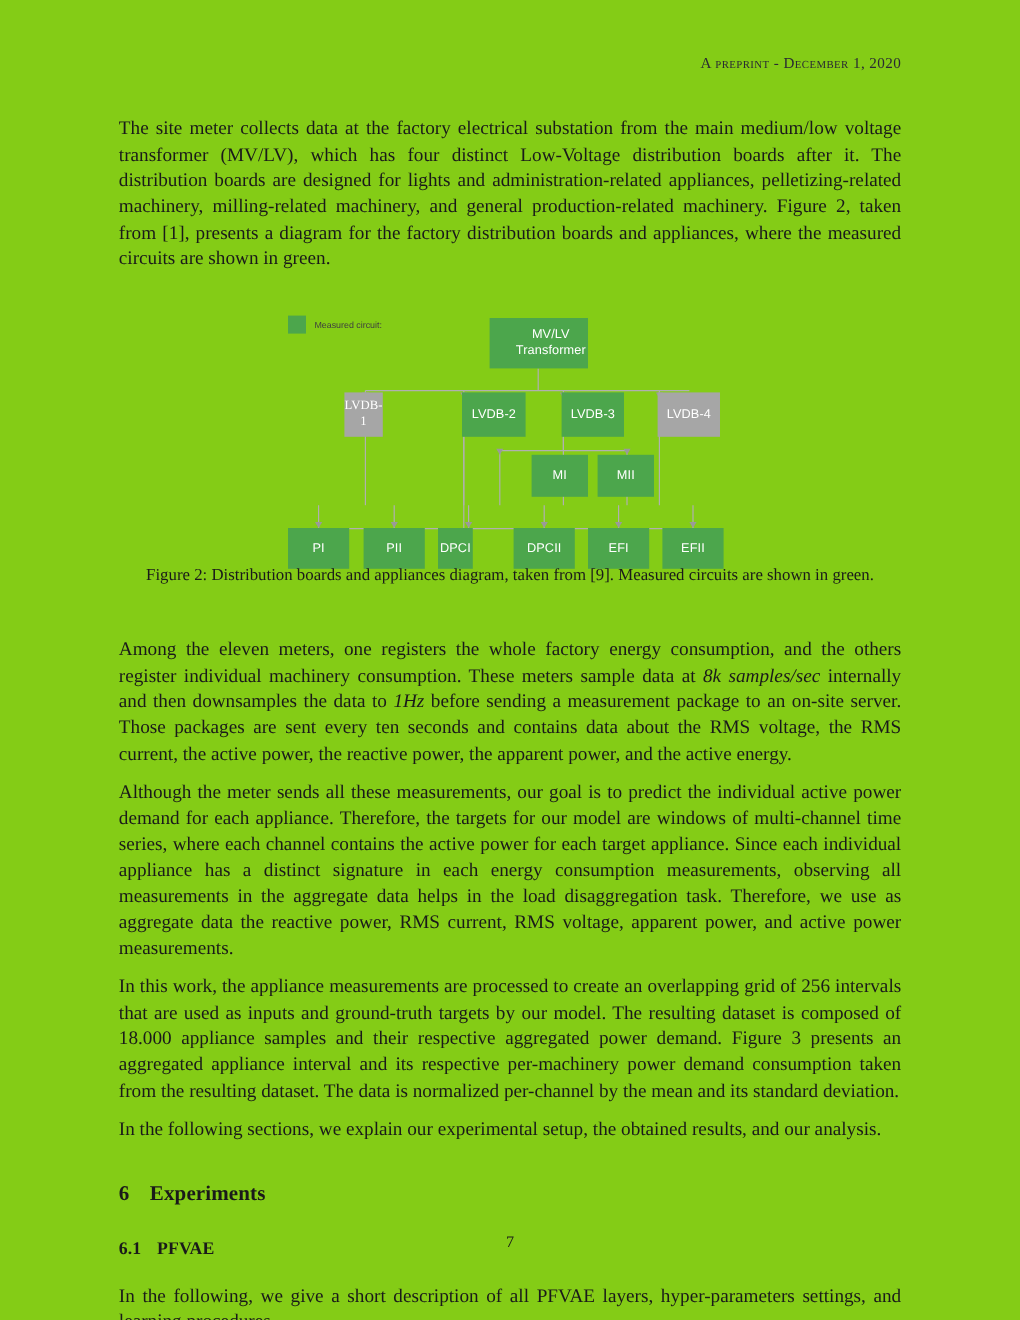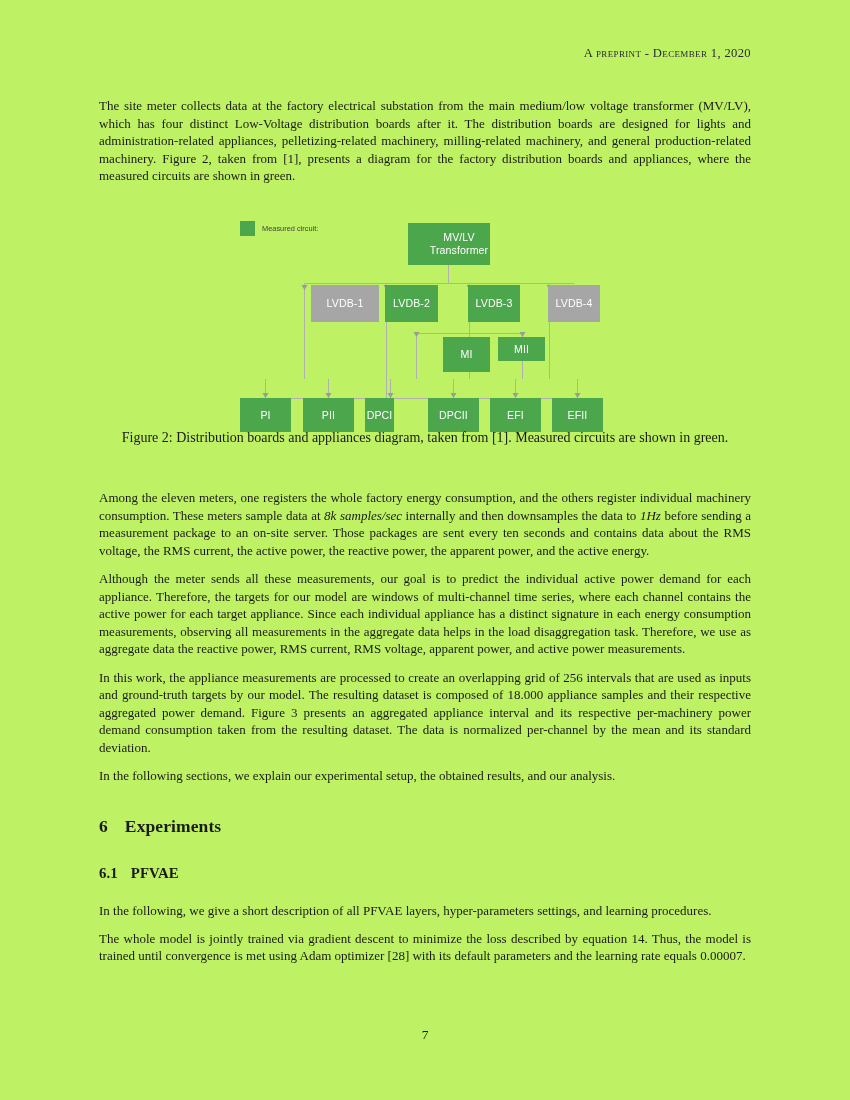--- a/index.html
+++ b/index.html
@@ -9,21 +9,21 @@
   }
   body {
     font-family: "Liberation Serif", "DejaVu Serif", serif;
     color: #1a1a1a;
   }
   .page {
     position: relative;
     width: 850px;
     height: 1100px;
     margin: 0 auto;
-    background: #bef264;
+    background: #84cc16;
     overflow: hidden;
   }
   .content {
     position: absolute;
     left: 99px;
     top: 0;
     width: 652px;
   }
 
   
@@ -39,21 +39,21 @@
     color: #2a2a33;
   }
   .running-header .sc {
     font-variant: small-caps;
     font-size: 12.6px;
   }
 
   
   p.body {
     margin: 0 0 10.5px 0;
-    font-size: 13px;
+    font-size: 16px;
     line-height: 1.355;
     text-align: justify;
     text-justify: inter-word;
     hyphens: none;
   }
   .mathit {
     font-family: "Liberation Serif", "DejaVu Serif", serif;
     font-style: italic;
   }
 
@@ -212,37 +212,37 @@
         <div class="legend-swatch" style="left:141px; top:14px;"></div>
         <div class="legend-label" style="left:163px; top:17px;">Measured circuit:</div>
 
         <div class="node green" style="left:309px; top:16px; width:82px; height:42px;padding-left:20px;">
           <span>
             <span>MV/LV</span><br>
             <span>Transformer</span>
           </span>
         </div>
 
-        <div class="node gray" style="left:212px; top:78px; width:68px; height:37px;">
+        <div class="node gray" style="left:188px; top:78px; width:32px; height:37px;font-family:Liberation Serif, serif;">
           <span>LVDB-1</span>
         </div>
         <div class="node green" style="left:286px; top:78px; width:53px; height:37px;">
           <span>LVDB-2</span>
         </div>
         <div class="node green" style="left:369px; top:78px; width:52px; height:37px;">
           <span>LVDB-3</span>
         </div>
         <div class="node gray" style="left:449px; top:78px; width:52px; height:37px;">
           <span>LVDB-4</span>
         </div>
 
         <div class="node green" style="left:344px; top:130px; width:47px; height:35px;">
           <span>MI</span>
         </div>
-        <div class="node green" style="left:399px; top:130px; width:47px; height:24px;">
+        <div class="node green" style="left:399px; top:130px; width:47px; height:35px;">
           <span>MII</span>
         </div>
 
         <div class="node green" style="left:141px; top:191px; width:51px; height:34px;">
           <span>PI</span>
         </div>
         <div class="node green" style="left:204px; top:191px; width:51px; height:34px;">
           <span>PII</span>
         </div>
         <div class="node green" style="left:266px; top:191px; width:29px; height:34px;">
@@ -253,21 +253,21 @@
         </div>
         <div class="node green" style="left:391px; top:191px; width:51px; height:34px;">
           <span>EFI</span>
         </div>
         <div class="node green" style="left:453px; top:191px; width:51px; height:34px;">
           <span>EFII</span>
         </div>
 
       </div>
 
-      <div class="caption">Figure 2: Distribution boards and appliances diagram, taken from [1]. Measured circuits are shown in green.</div>
+      <div class="caption">Figure 2: Distribution boards and appliances diagram, taken from [9]. Measured circuits are shown in green.</div>
     </div>
 
     <p class="body" style="margin-top:30px;"><span>Among the eleven meters, one registers the whole factory energy consumption, and the others register individual machinery consumption. These meters sample data at </span><span class="mathit">8k samples/sec</span><span> internally and then downsamples the data to </span><span class="mathit">1Hz</span><span> before sending a measurement package to an on-site server. Those packages are sent every ten seconds and contains data about the RMS voltage, the RMS current, the active power, the reactive power, the apparent power, and the active energy.</span></p>
 
     <p class="body">Although the meter sends all these measurements, our goal is to predict the individual active power demand for each appliance. Therefore, the targets for our model are windows of multi-channel time series, where each channel contains the active power for each target appliance. Since each individual appliance has a distinct signature in each energy consumption measurements, observing all measurements in the aggregate data helps in the load disaggregation task. Therefore, we use as aggregate data the reactive power, RMS current, RMS voltage, apparent power, and active power measurements.</p>
 
     <p class="body">In this work, the appliance measurements are processed to create an overlapping grid of 256 intervals that are used as inputs and ground-truth targets by our model. The resulting dataset is composed of 18.000 appliance samples and their respective aggregated power demand. Figure 3 presents an aggregated appliance interval and its respective per-machinery power demand consumption taken from the resulting dataset. The data is normalized per-channel by the mean and its standard deviation.</p>
 
     <p class="body">In the following sections, we explain our experimental setup, the obtained results, and our analysis.</p>
 

